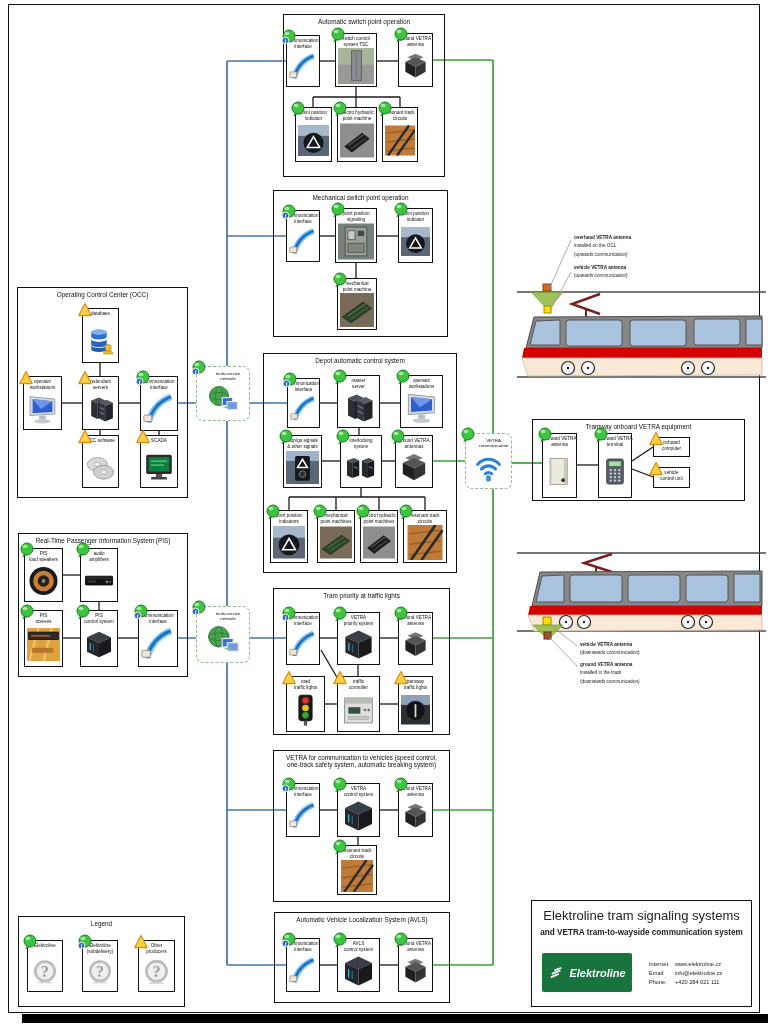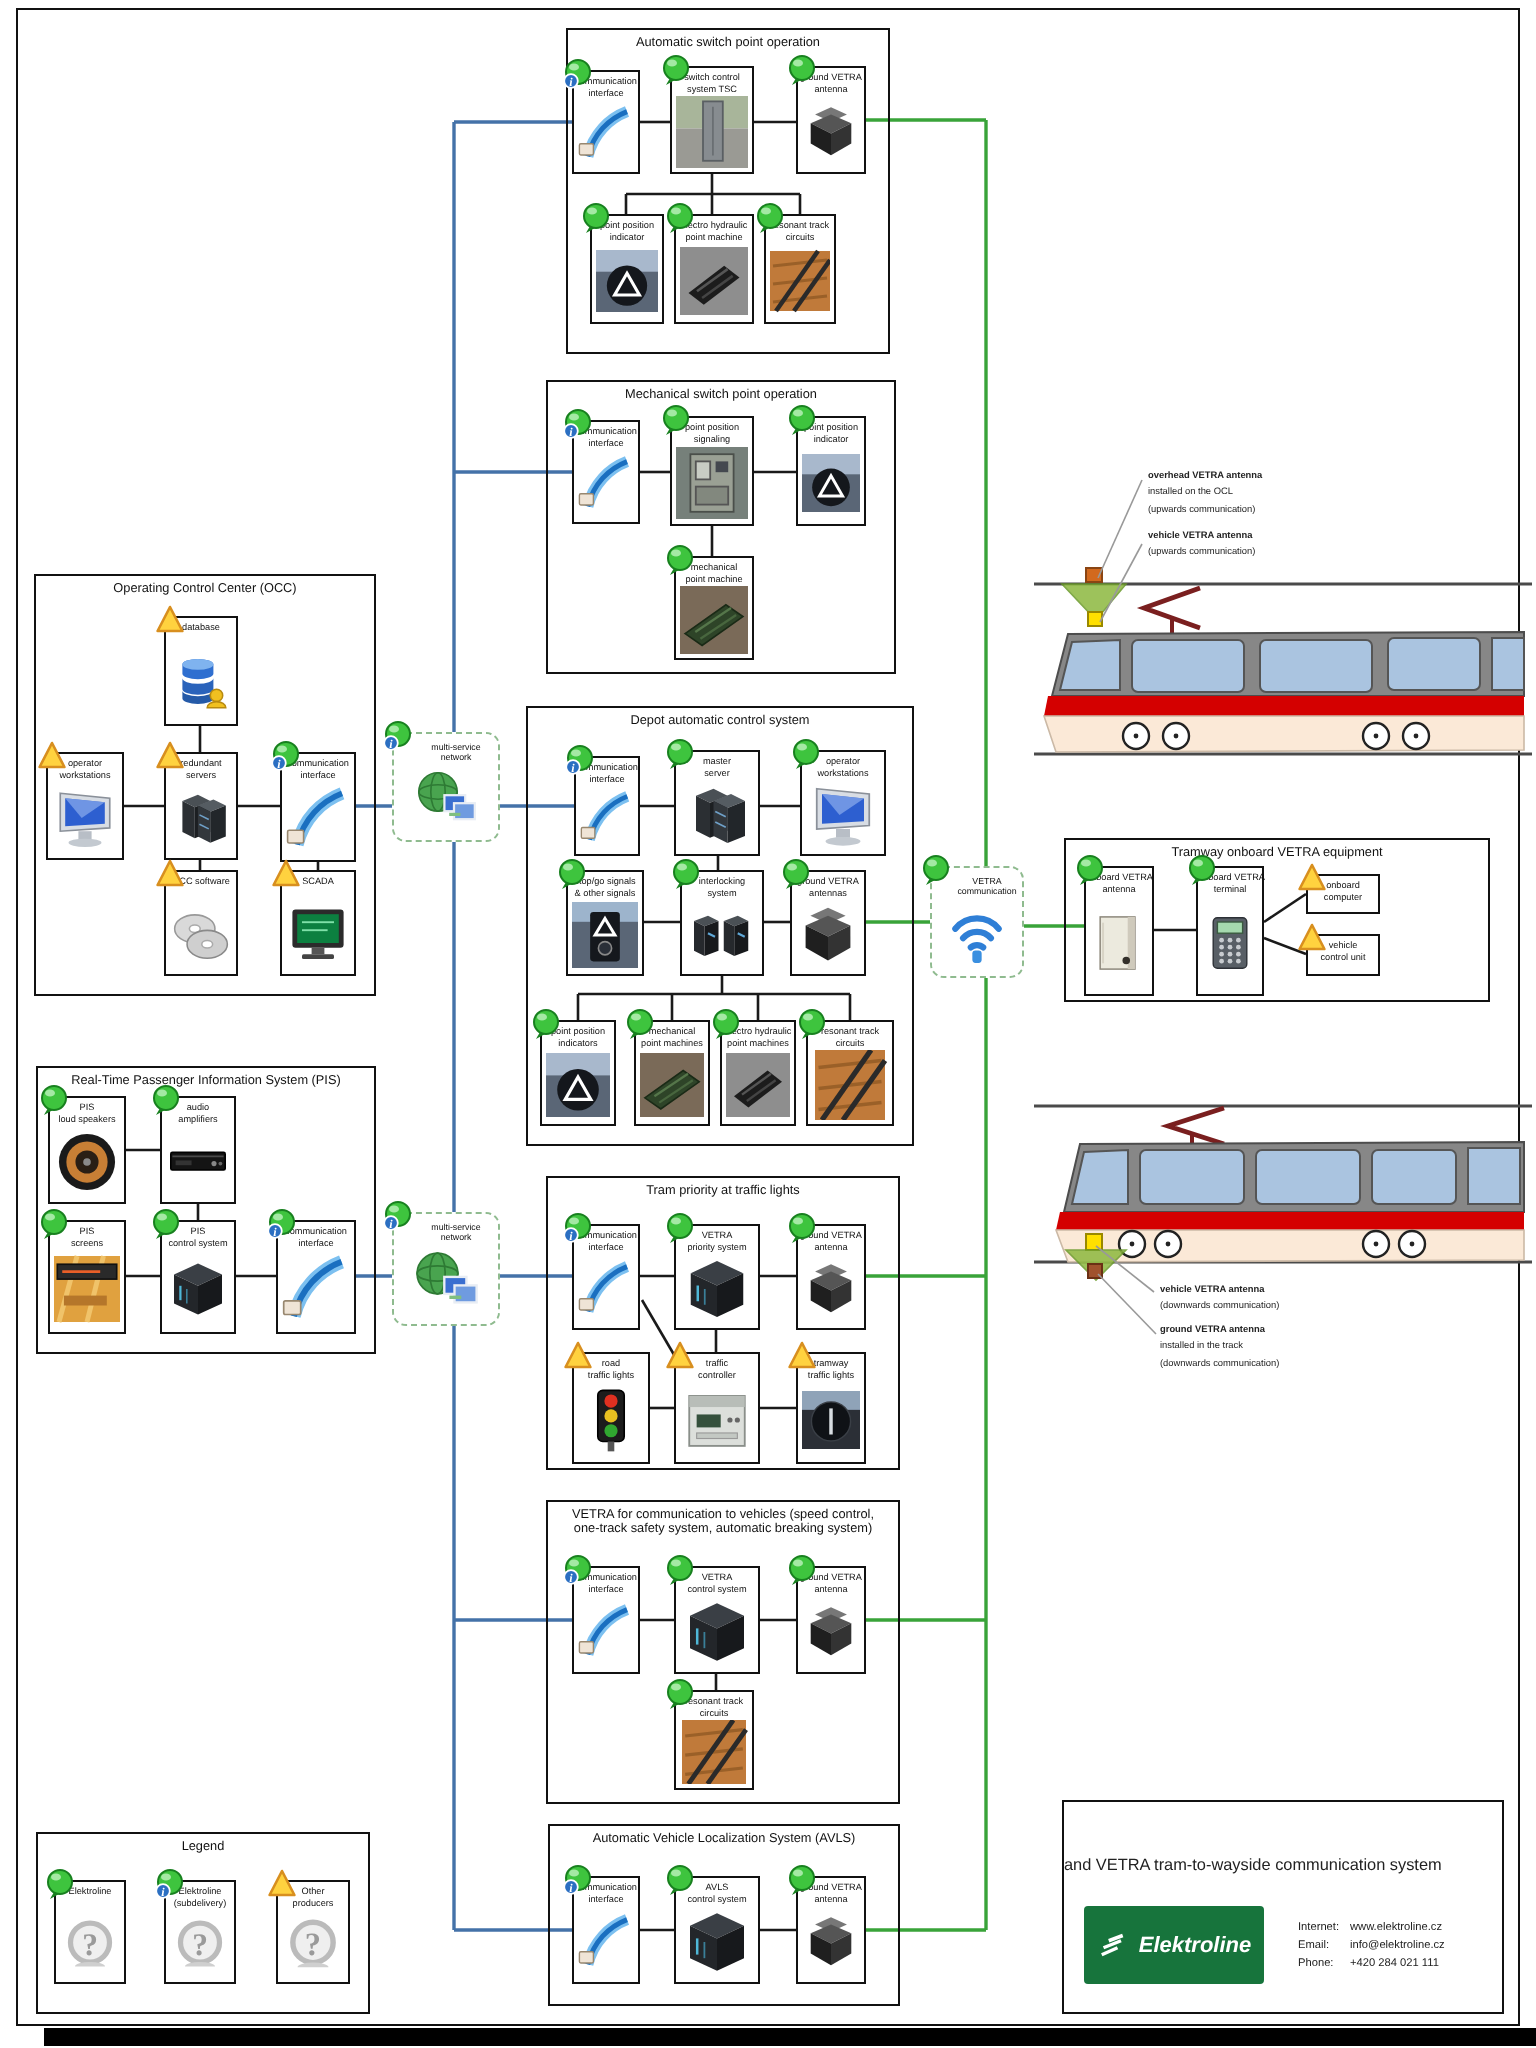--- a/index.html
+++ b/index.html
@@ -20,21 +20,21 @@
   .node{position:absolute;background:#fff;border:1px dashed #8fbb8f;border-radius:7px;z-index:3;box-sizing:border-box}
   .node .lbl{font-size:4.4px;line-height:5.3px;text-align:center;padding:4px 2px 0 12px;color:#111}
   .node .lbl span{display:block;white-space:nowrap}
   .node .ico{position:absolute;left:7px;right:7px;top:17px;bottom:4px}
   .node .ico svg{width:100%;height:100%}
   .ann{position:absolute;z-index:2;font-size:4.7px;line-height:8.4px;color:#222;white-space:nowrap}
   .ann span{display:block}
   .ann .b{font-weight:bold}
   .tblock{position:absolute;left:531px;top:900px;width:219px;height:105px;border:1.4px solid #111;background:#fff;z-index:3}
   .tb-title{position:absolute;left:0;top:7px;width:100%;text-align:center;font-size:13px;color:#222}
-  .tb-sub{position:absolute;left:0;top:27px;width:100%;text-align:left;font-size:8.2px;font-weight:normal;color:#222}
+  .tb-sub{position:absolute;left:0;top:27px;width:100%;text-align:center;font-size:8.2px;font-weight:bold;color:#222}
   .logo{position:absolute;left:10px;top:52px;width:90px;height:39px;background:#17743c;border-radius:2px;
         display:flex;align-items:center;justify-content:center;gap:3px}
   .logo-text{color:#fff;font-weight:bold;font-style:italic;font-size:11px}
   .contacts{position:absolute;left:117px;top:59px;font-size:5.6px;line-height:9px;color:#222}
   .contacts .cl{display:inline-block;width:26px}
 </style>
 </head>
 <body>
 
 <div class="frame"></div>
@@ -1158,20 +1158,21 @@
   <span class="b">vehicle VETRA antenna</span>
   <span>(downwards communication)</span>
 </div>
 <div class="ann" style="left:580px;top:661px">
   <span class="b">ground VETRA antenna</span>
   <span>installed in the track</span>
   <span>(downwards communication)</span>
 </div>
 
 <div class="tblock">
+  <div class="tb-title">Elektroline tram signaling systems</div>
   <div class="tb-sub">and VETRA tram-to-wayside communication system</div>
   <div class="logo">
     <svg width="18" height="14" viewBox="0 0 20 16">
       <path d="M3 13 L12 9" stroke="#fff" stroke-width="2" fill="none"></path>
       <path d="M4 9 L14 5" stroke="#fff" stroke-width="2" fill="none"></path>
       <path d="M7 5 L15 2" stroke="#fff" stroke-width="2" fill="none"></path>
     </svg>
     <span class="logo-text">Elektroline</span>
   </div>
   <div class="contacts">

